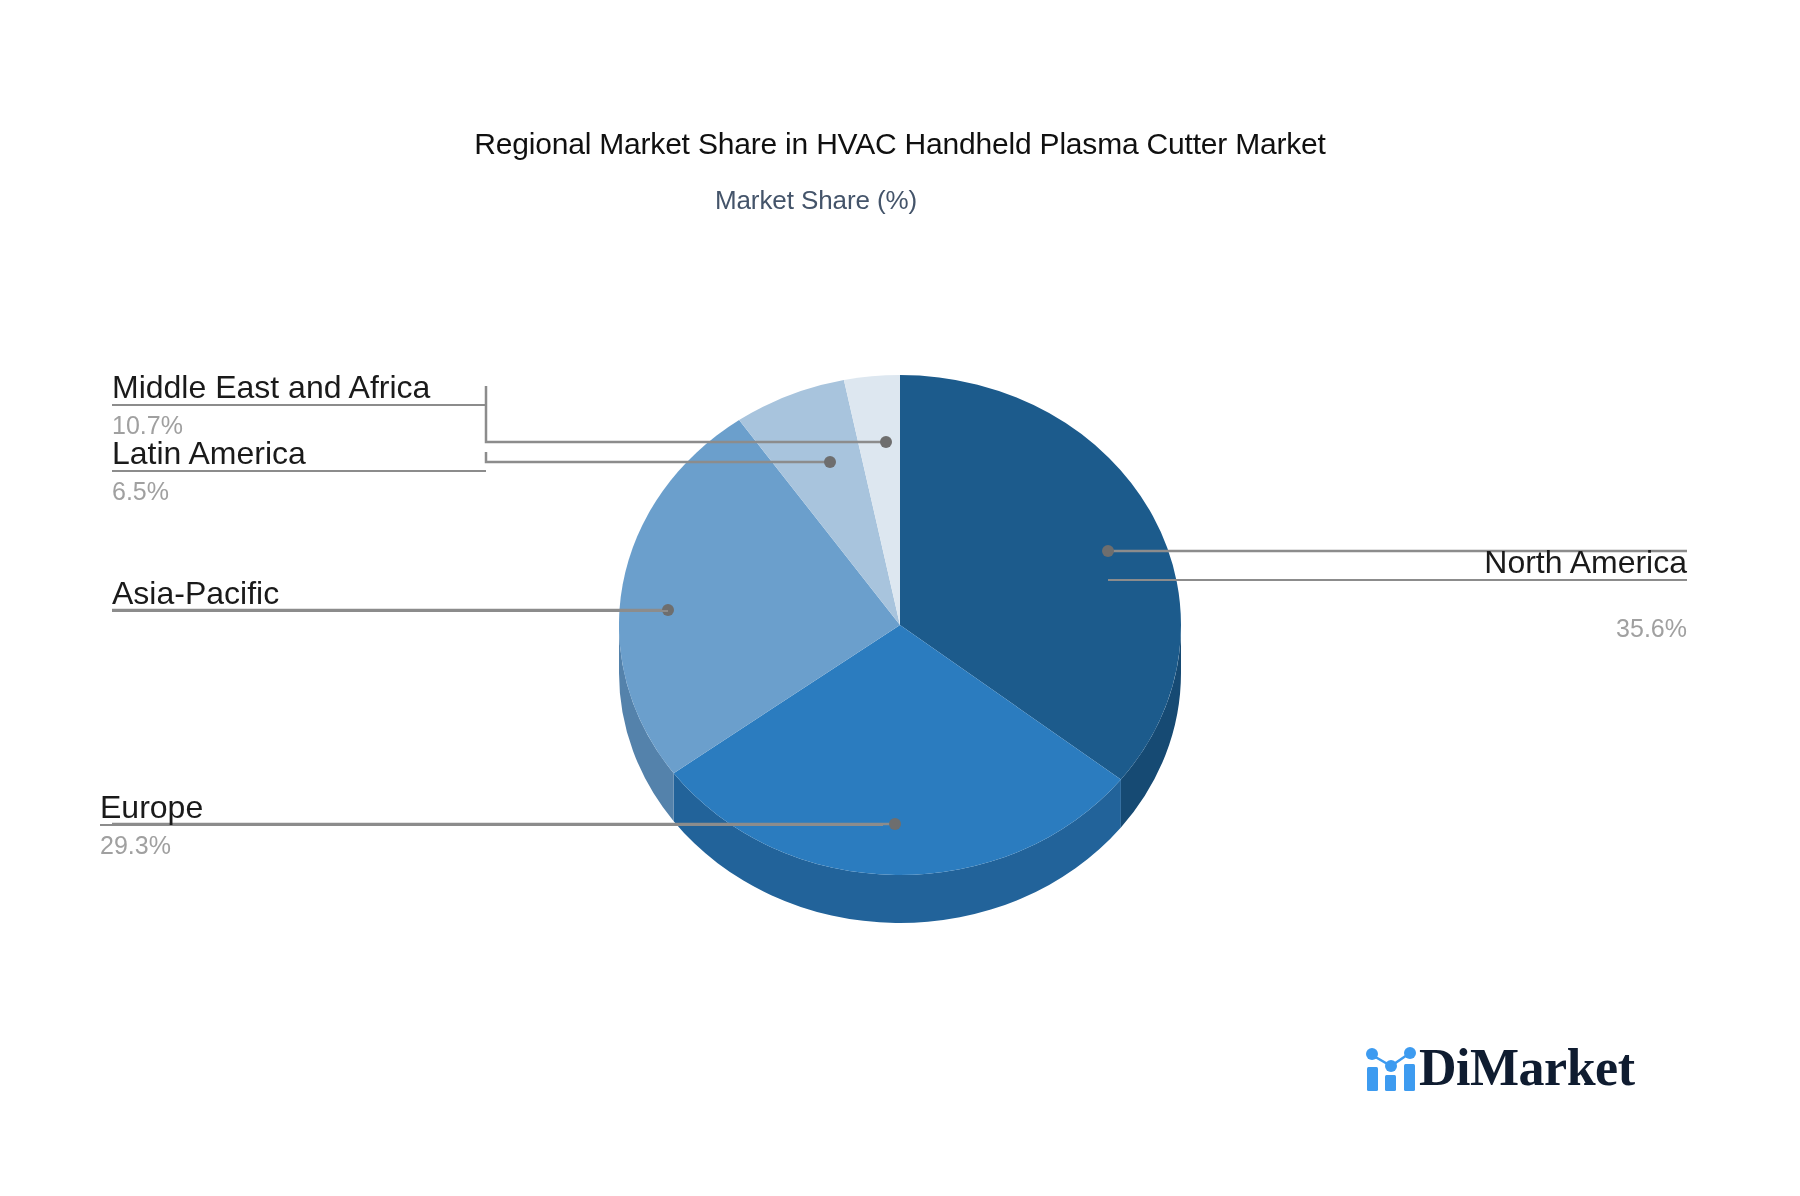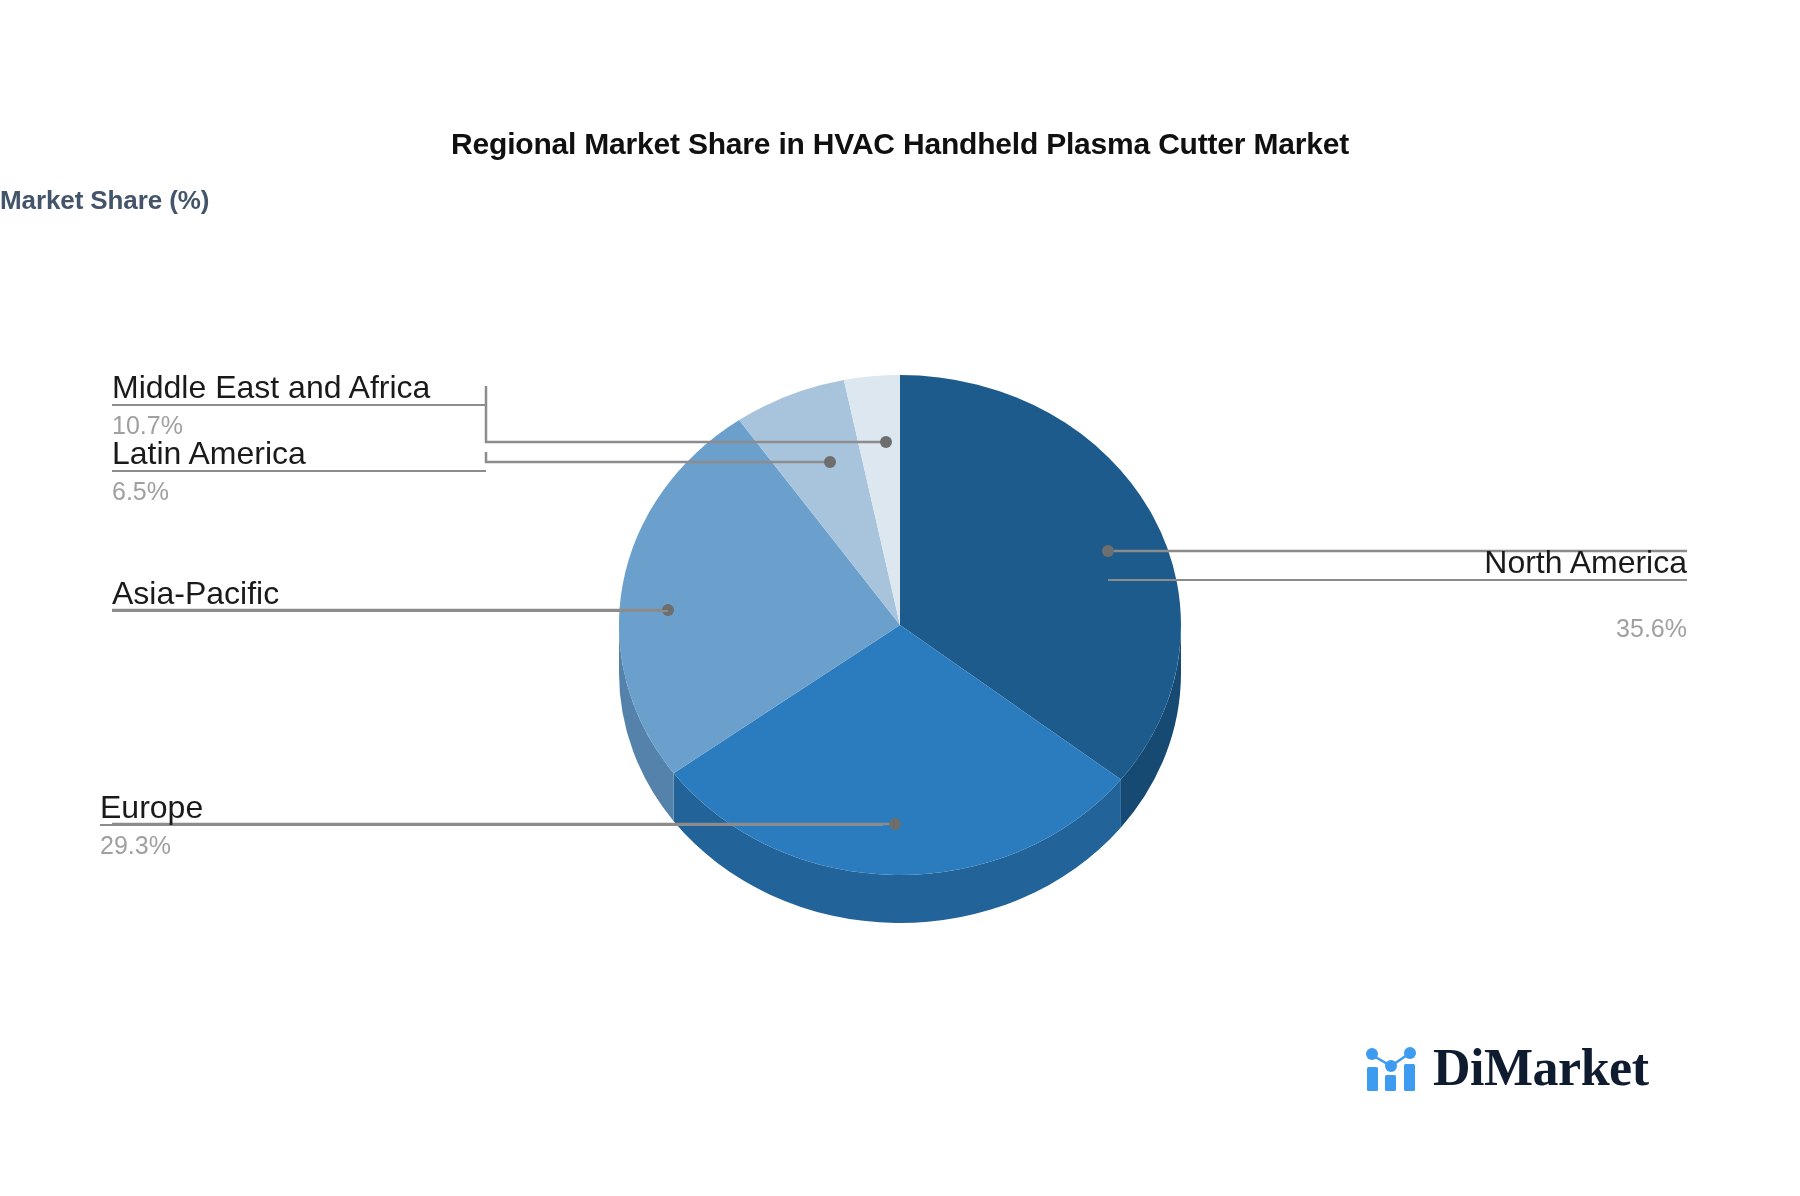--- a/index.html
+++ b/index.html
@@ -25,33 +25,33 @@
   }
 
   
   .title {
     position: absolute;
     left: 0;
     top: 127px;
     width: 1800px;
     text-align: center;
     font-size: 30px;
-    font-weight: bold;
+    font-weight: normal;
     color: #101010;
     letter-spacing: -0.2px;
     white-space: nowrap;
   }
   .subtitle {
     position: absolute;
     left: 0;
     top: 185px;
     width: 1632px;
-    text-align: left;
+    text-align: center;
     font-size: 26px;
-    font-weight: bold;
+    font-weight: normal;
     color: #44546a;
     letter-spacing: -0.1px;
     white-space: nowrap;
   }
 
   
   #chart-svg {
     position: absolute;
     left: 0;
     top: 0;
@@ -87,21 +87,20 @@
     text-align: right;
     margin-top: 28px;
   }
 
   
   #logo {
     position: absolute;
     left: 1363px;
     top: 1042px;
     display: flex;
-    gap: 14px;
   }
   #logo .logo-mark {
     display: block;
   }
   #logo .logo-text {
     font-family: "Liberation Serif", serif;
     font-size: 52px;
     font-weight: bold;
     color: #0f1c30;
     line-height: 1;

